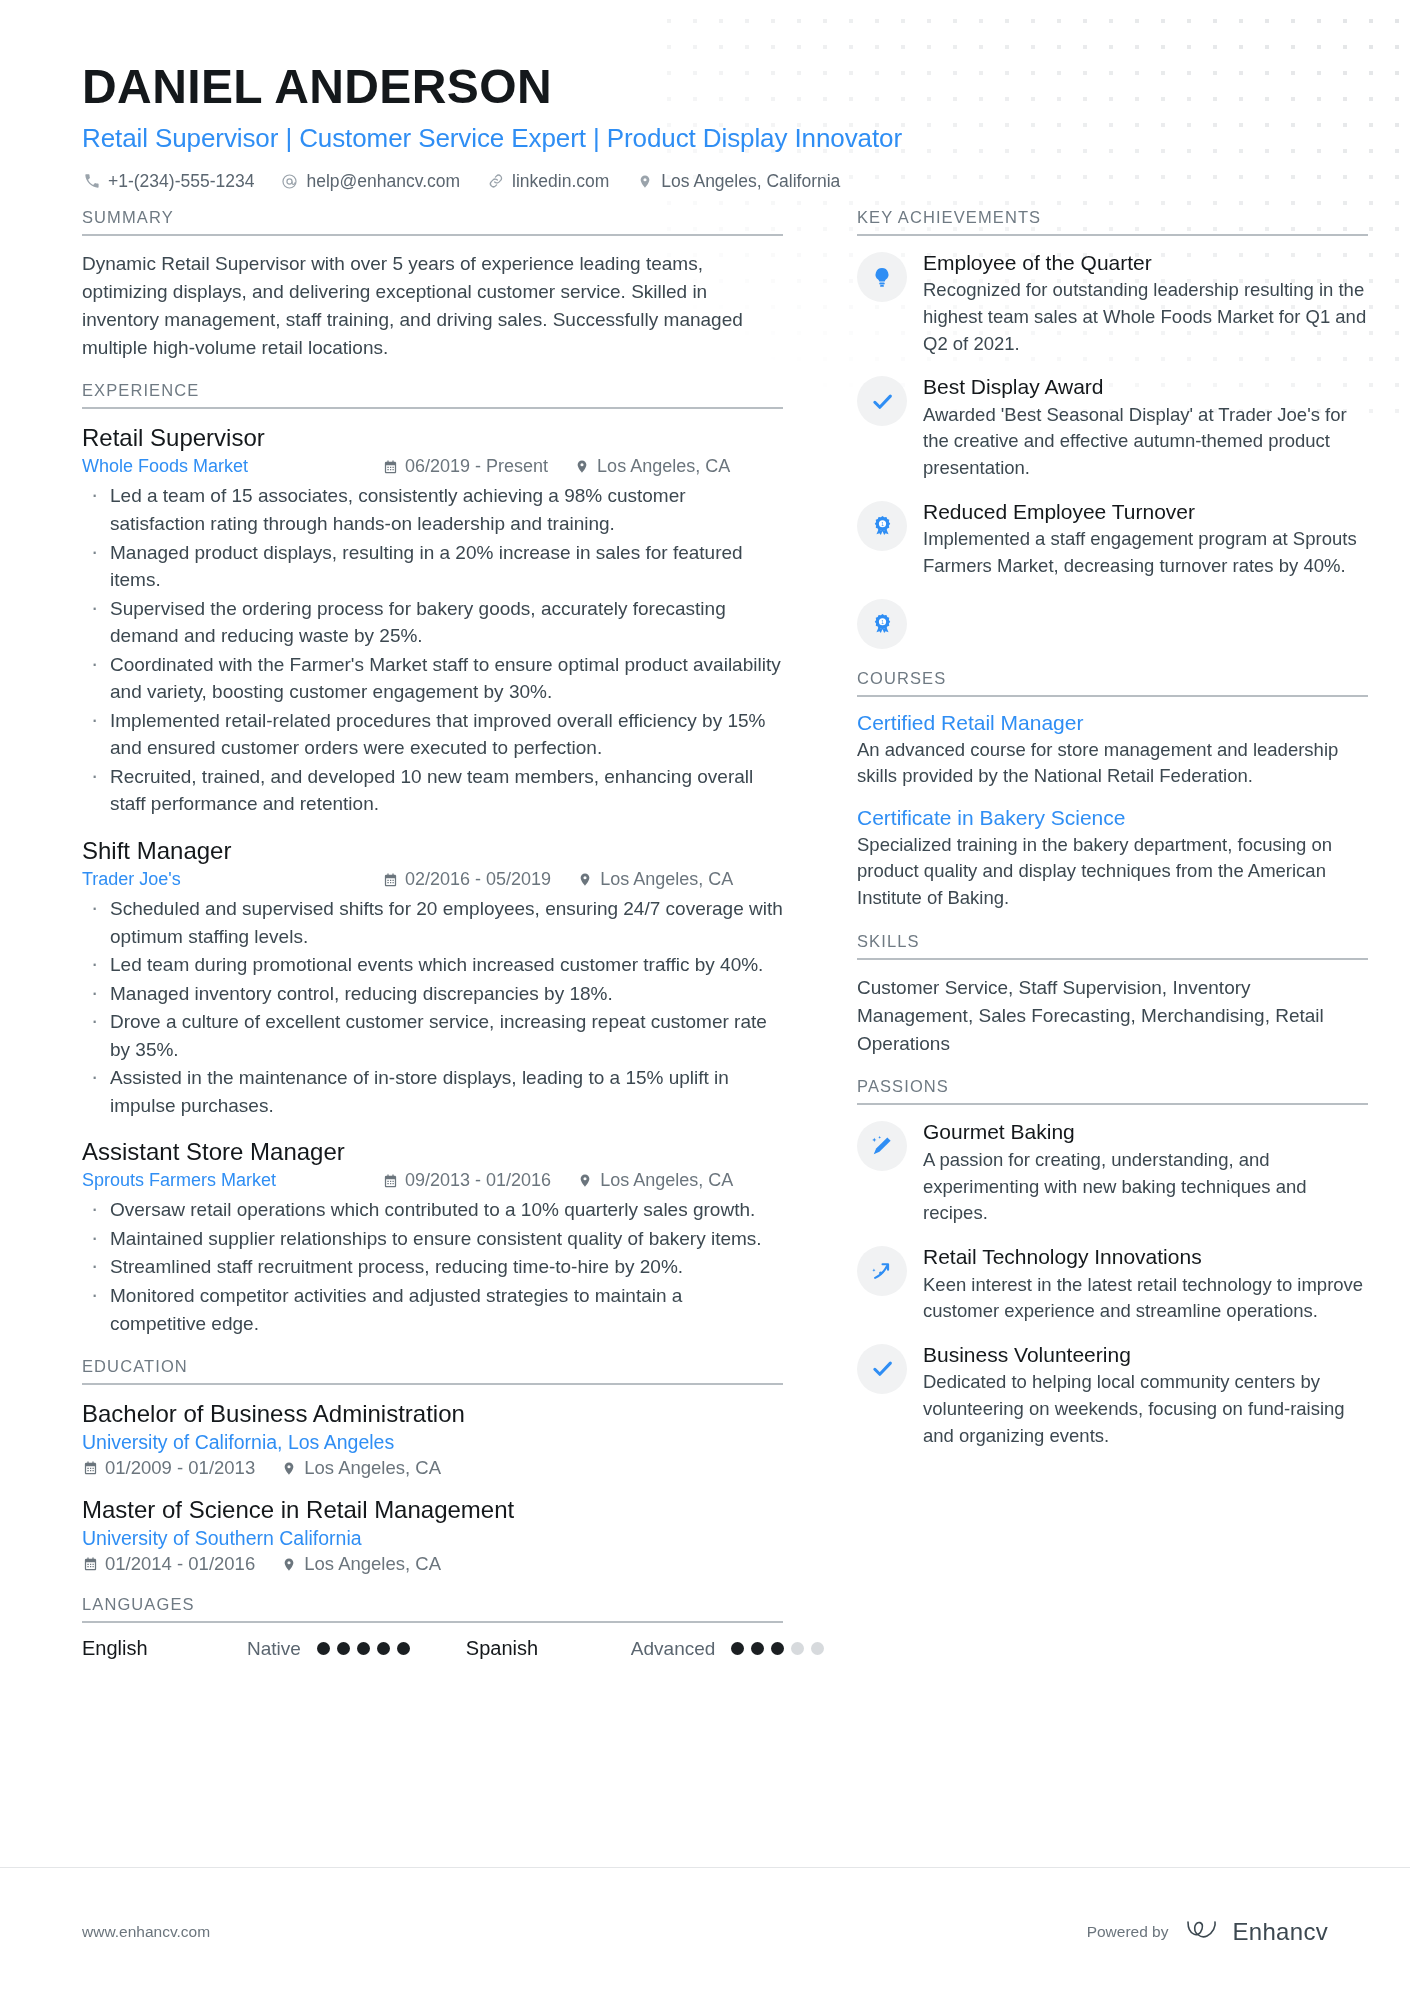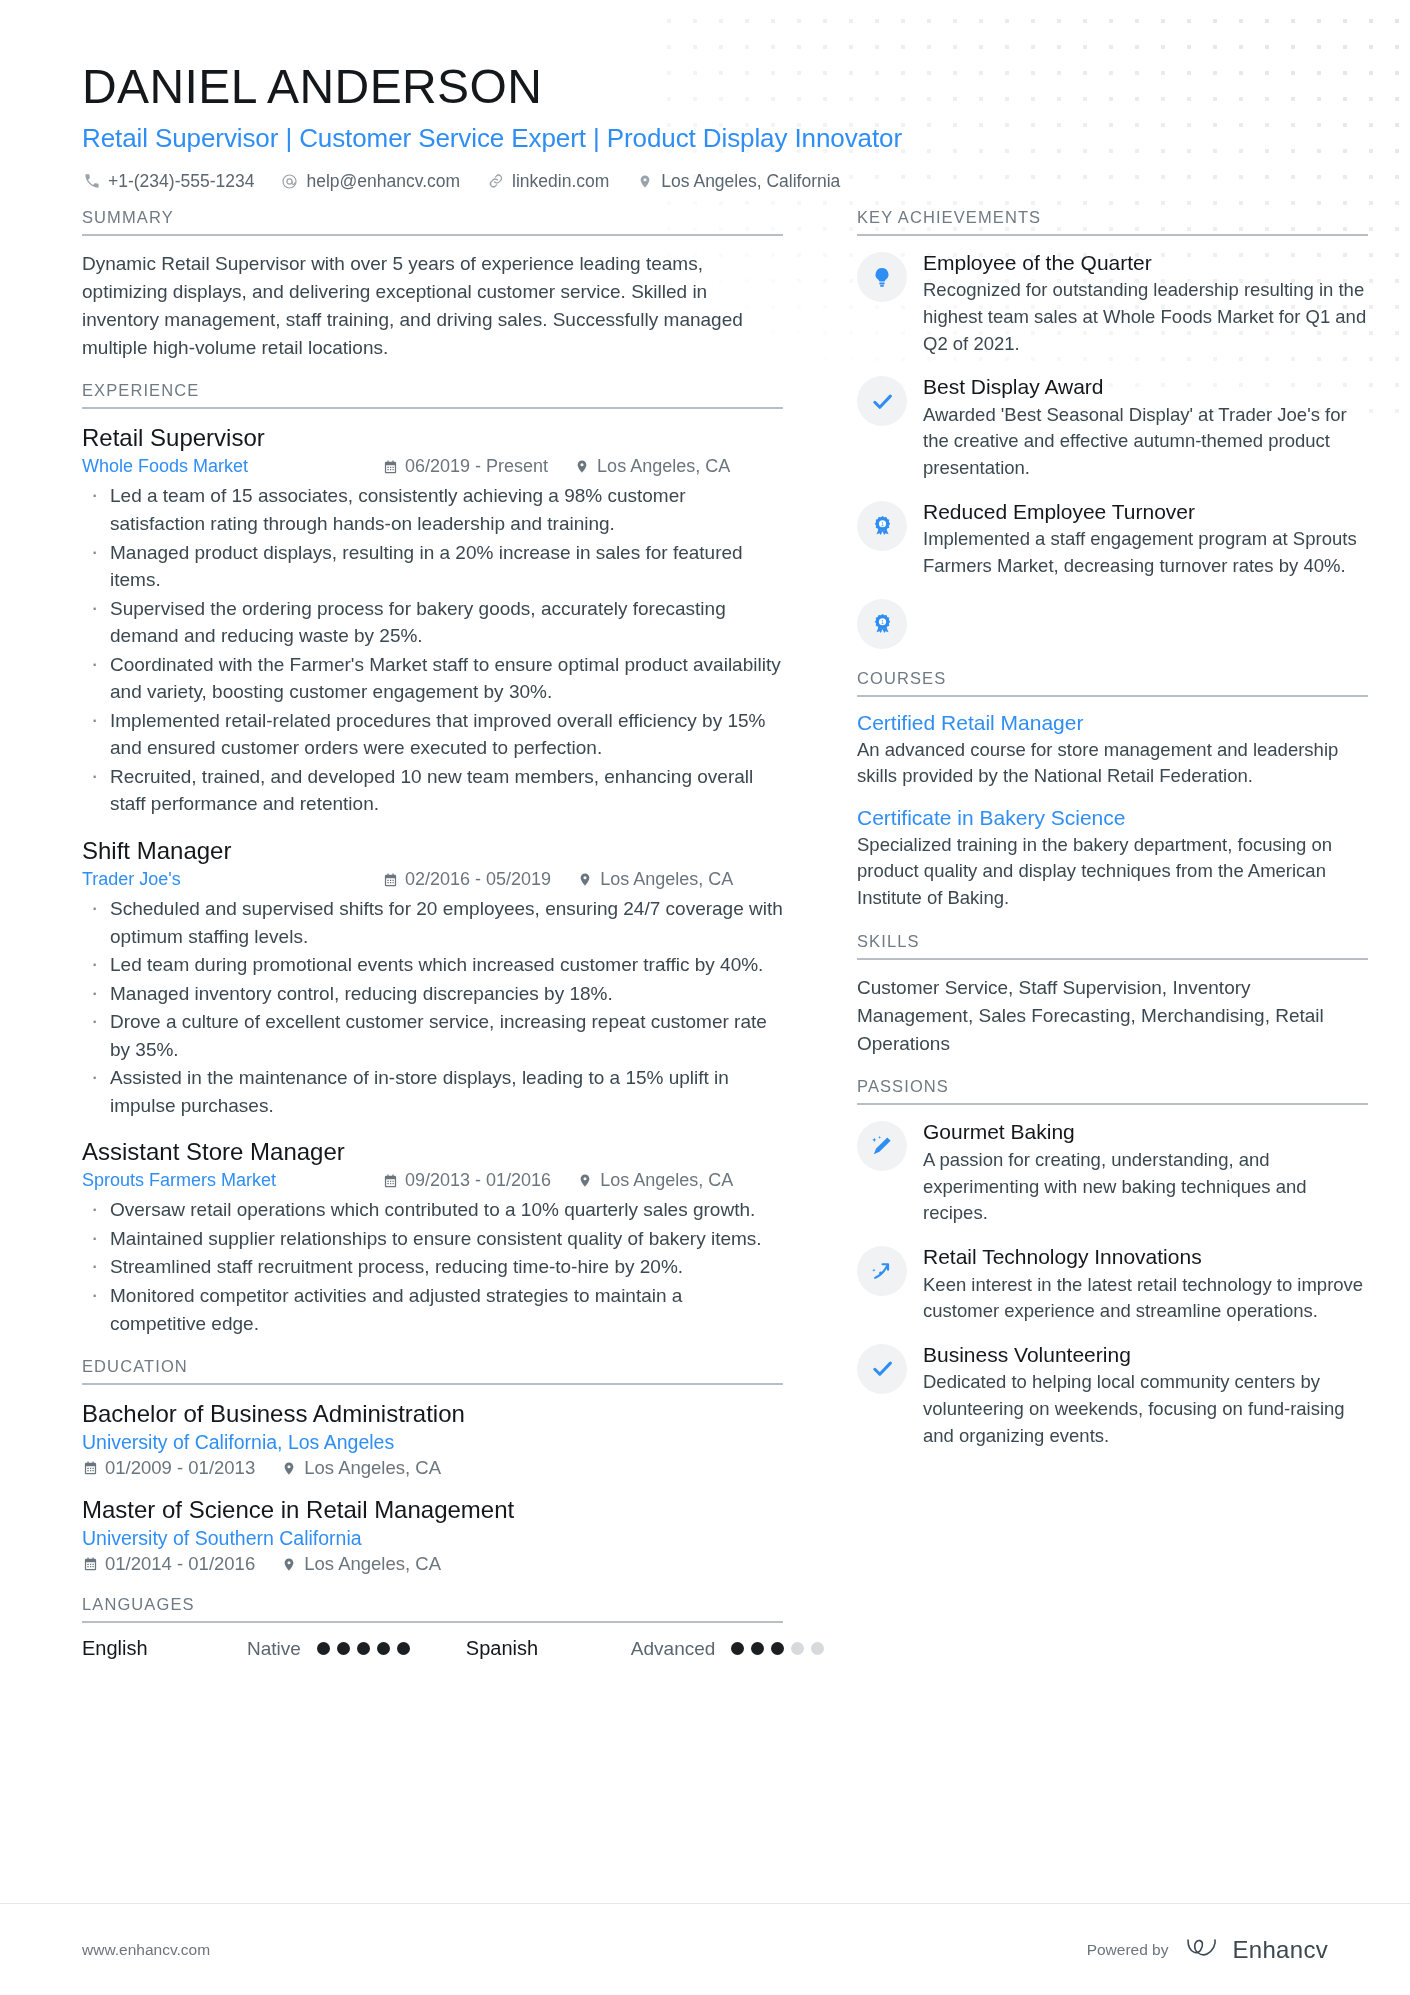--- a/index.html
+++ b/index.html
@@ -28,21 +28,21 @@
     pointer-events:none;
     -webkit-mask-image:linear-gradient(to bottom left, rgba(0,0,0,.95) 5%, rgba(0,0,0,.55) 45%, rgba(0,0,0,0) 85%);
             mask-image:linear-gradient(to bottom left, rgba(0,0,0,.95) 5%, rgba(0,0,0,.55) 45%, rgba(0,0,0,0) 85%);
     z-index:0;
   }
   .inner { position:relative; z-index:2; padding:0 82px; }
 
   
   .name {
     font-size:48px;
-    font-weight:400;
+    font-weight:700;
     letter-spacing:0.4px;
     color:#14181b;
     padding-top:60px;
     line-height:1.12;
   }
   .headline {
     font-size:26px;
     color:#2f8ef4;
     margin-top:9px;
     font-weight:400;
@@ -141,21 +141,21 @@
   .lang-name { color:#14181b; min-width:165px; }
   .lang-level { color:#5b6670; font-size:19px; margin-right:16px; }
   .dots-rate { display:flex; align-items:center; gap:7px; margin-right:56px; }
   .dot { width:13px; height:13px; border-radius:50%; background:#d7dadd; }
   .dot.on { background:#1b1f22; }
 
   
   .footer {
     position:absolute;
     left:0; right:0; bottom:0;
-    height:92px;
+    height:128px;
     border-top:1px solid #e4e6e8;
     display:flex; align-items:center; justify-content:space-between;
     padding:0 82px;
     background:#fff;
     z-index:3;
   }
   .footer-left { font-size:15.5px; color:#6b757d; }
   .footer-right { display:flex; align-items:center; gap:16px; }
   .powered { font-size:15.5px; color:#6b757d; }
   .brand { display:flex; align-items:center; gap:10px; color:#3c4850; }

